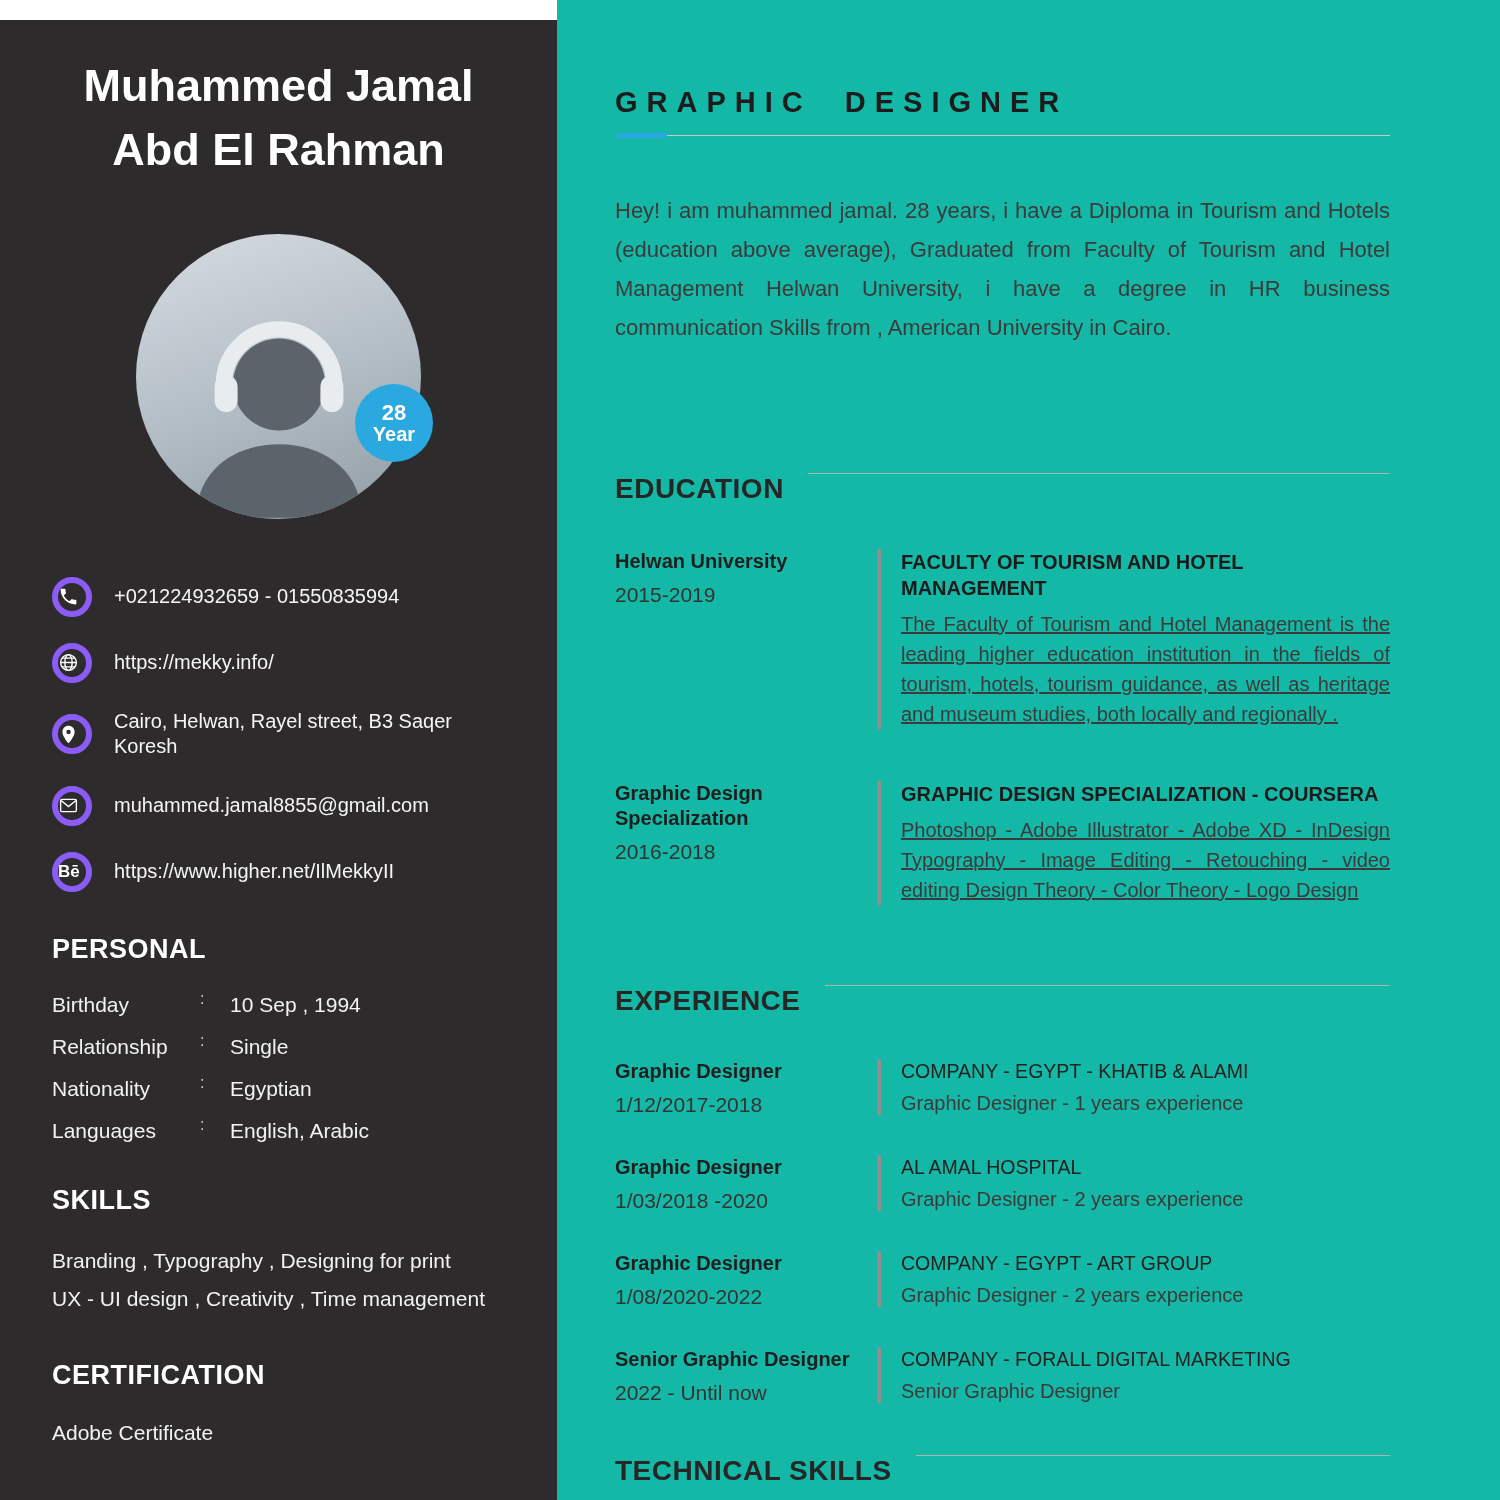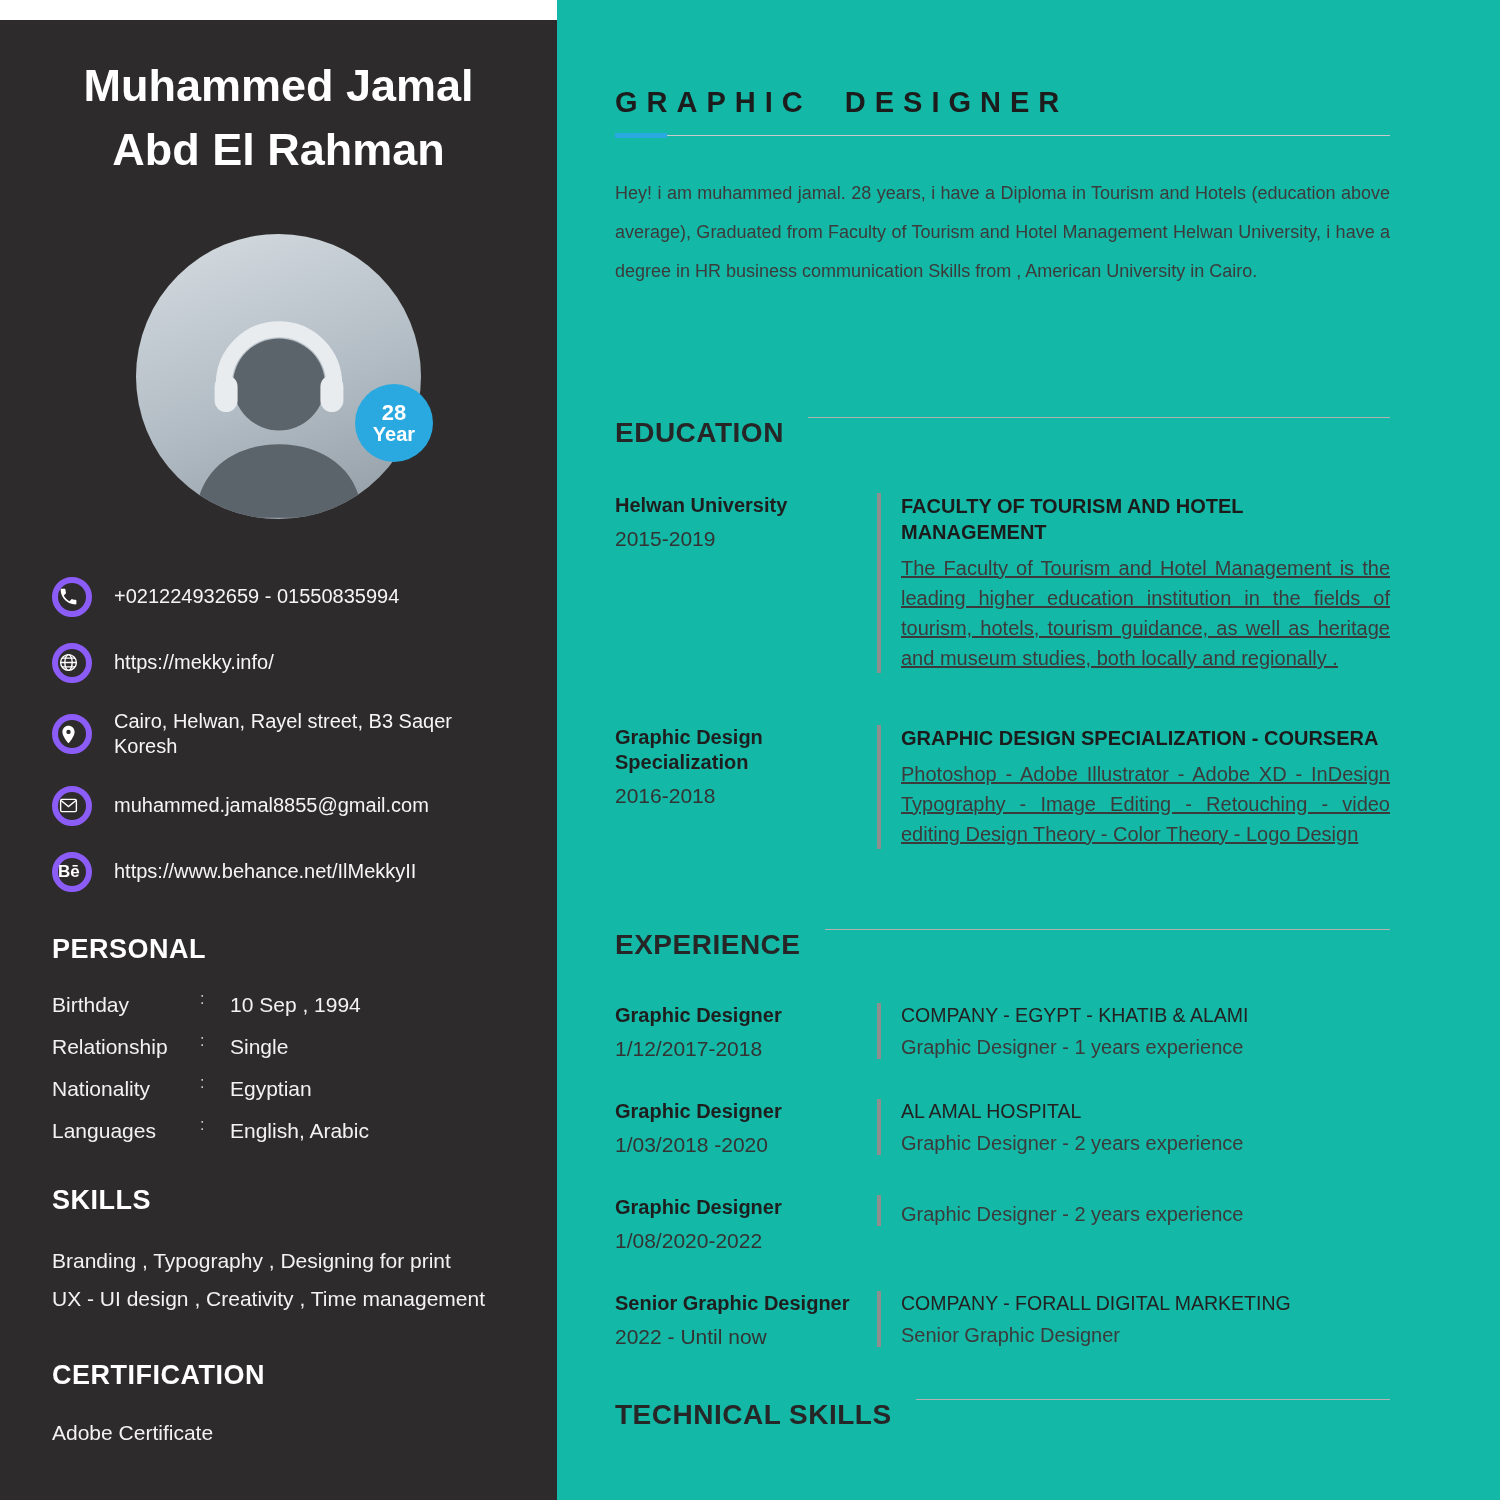--- a/index.html
+++ b/index.html
@@ -53,21 +53,21 @@
   
   .main {
     position:absolute; left:557px; top:0; width:943px; height:1500px;
     background:#14b8a6; padding:86px 110px 0 58px;
   }
   .doc-title { font-size:29px; letter-spacing:9px; word-spacing:16px; font-weight:600; color:#1c1c1c; }
   .title-underline { margin-top:16px; height:1px; background:#c9c9c9; position:relative; }
   .title-underline::before {
     content:""; position:absolute; left:0; top:-2px; width:52px; height:5px; background:#29a9e0;
   }
-  .intro { margin-top:38px; font-size:18px; line-height:39px; text-align:justify; color:#3b3b3b; }
+  .intro { margin-top:55px; font-size:22px; line-height:39px; text-align:justify; color:#3b3b3b; }
 
   .section-head { display:flex; align-items:flex-start; margin-top:14px; }
   .section-head h2 { font-size:28px; font-weight:bold; color:#262626; letter-spacing:0.5px; white-space:nowrap; }
   .section-head .rule { flex:1; height:1px; background:#b2b2b2; margin-left:24px; }
 
   .entry { display:flex; align-items:flex-start; }
   .entry-left { width:262px; flex-shrink:0; padding-right:14px; }
   .entry-left .e-title { font-size:20px; font-weight:bold; color:#1e1e1e; line-height:1.25; }
   .entry-left .e-dates { font-size:21px; color:#333; margin-top:9px; }
   .entry-right { flex:1; border-left:4px solid #8f8f8f; padding-left:20px; }
@@ -142,21 +142,21 @@
             <rect x="3" y="5" width="18" height="14" rx="1.5"></rect>
             <path d="M3.5 6.2l8.5 7 8.5-7"></path>
           </svg>
       </span>
       <span class="contact-text">muhammed.jamal8855@gmail.com</span>
     </div>
     <div class="contact-item">
       <span class="icon-circle">
           <span class="be">Bē</span>
         </span>
-      <span class="contact-text">https://www.behance.net/IlMekkyII</span>
+      <span class="contact-text">https://www.higher.net/IlMekkyII</span>
     </div>
   </div>
 
   <div class="side-section">
     <div class="side-title">PERSONAL</div>
     <div class="personal-rows">
       <div class="p-row">
         <span class="p-label">Birthday</span>
         <span class="p-colon">:</span>
         <span class="p-value">10 Sep , 1994</span>
@@ -258,20 +258,21 @@
         <div class="r-summary">Graphic Designer - 2 years experience</div>
       </div>
     </div>
 
     <div class="entry exp-entry">
       <div class="entry-left">
         <div class="e-title">Graphic Designer</div>
         <div class="e-dates">1/08/2020-2022</div>
       </div>
       <div class="entry-right">
+        <div class="r-company">COMPANY - EGYPT - ART GROUP</div>
         <div class="r-summary">Graphic Designer - 2 years experience</div>
       </div>
     </div>
 
     <div class="entry exp-entry">
       <div class="entry-left">
         <div class="e-title">Senior Graphic Designer</div>
         <div class="e-dates">2022 - Until now</div>
       </div>
       <div class="entry-right">

